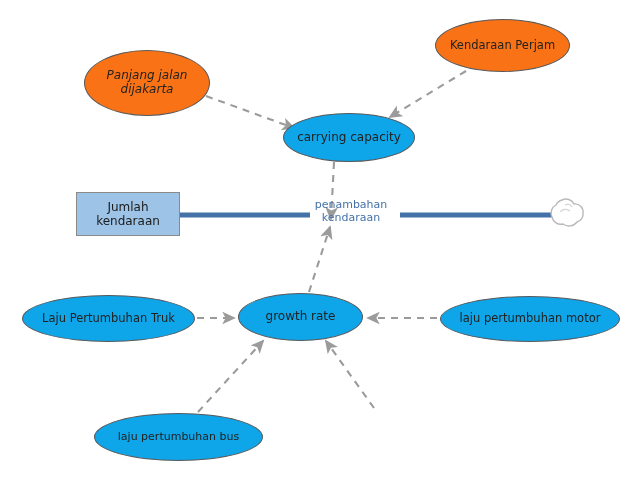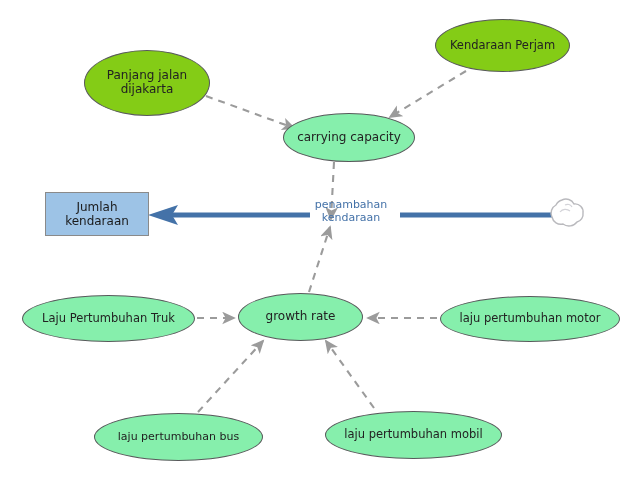--- a/index.html
+++ b/index.html
@@ -34,26 +34,27 @@
     justify-content: center;
     text-align: center;
     color: #222222;
     line-height: 1.15;
     white-space: pre-line;
   }
   .ellipse {
     border-radius: 50%;
     border: 1.6px solid #58595b;
   }
-  .fill-peach { background: #86efac; }
-  .fill-cyan  { background: #84cc16; }
+  .fill-peach { background: #0ea5e9; }
+  .fill-cyan  { background: #f97316; }
   .rect-node {
     background: #9dc3e6;
     border: 1.6px solid #8a8a8a;
     color: #1a1a1a;
+    margin-left: 31px;
   }
   .flow-label {
     position: absolute;
     color: #4472a8;
     text-align: center;
     line-height: 1.2;
     white-space: pre-line;
     font-size: 11px;
   }
 </style>
@@ -89,36 +90,35 @@
       <path d="M 148,215 L 178,205 L 172,215 L 178,225 Z" fill="#4472a8"></path>
     </g>
 
     <g>
       <path d="M562,200 a9,9 0 0 1 12,4 a8,8 0 0 1 9,9 a8,8 0 0 1 -6,9 a10,10 0 0 1 -14,2 a9,9 0 0 1 -11,-7 a9,9 0 0 1 4,-12 a9,9 0 0 1 6,-5 z" fill="#ffffff" stroke="#b9b9bd" stroke-width="1.4"></path>
       <path d="M560,212 a7,7 0 0 1 10,-1" fill="none" stroke="#d3d3d8" stroke-width="1.2"></path>
       <path d="M565,205 a5,5 0 0 1 7,2" fill="none" stroke="#d3d3d8" stroke-width="1.2"></path>
     </g>
   </svg>
 
-  <div class="node ellipse fill-cyan" style="left:84px; top:50px; width:126px; height:66px; font-size:12px;">Panjang jalan
+  <div class="node ellipse fill-cyan" style="left:84px; top:50px; width:126px; height:66px; font-size:12px;font-style:italic;">Panjang jalan
 dijakarta</div>
 
   <div class="node ellipse fill-cyan" style="left:435px; top:19px; width:135px; height:53px; font-size:11.5px;">Kendaraan Perjam</div>
 
   <div class="node ellipse fill-peach" style="left:283px; top:113px; width:132px; height:49px; font-size:12px;">carrying capacity</div>
 
   <div class="node rect-node" style="left:45px; top:192px; width:104px; height:44px; font-size:12px; display:flex; align-items:center; justify-content:center; text-align:center; white-space:pre-line; position:absolute; line-height:1.2;">Jumlah
 kendaraan</div>
 
   <div class="node ellipse fill-peach" style="left:22px; top:295px; width:173px; height:47px; font-size:11.5px;">Laju Pertumbuhan Truk</div>
 
   <div class="node ellipse fill-peach" style="left:440px; top:296px; width:180px; height:46px; font-size:11.5px;">laju pertumbuhan motor</div>
 
   <div class="node ellipse fill-peach" style="left:238px; top:293px; width:125px; height:48px; font-size:12px;">growth rate</div>
 
   <div class="node ellipse fill-peach" style="left:94px; top:413px; width:169px; height:48px; font-size:11px;">laju pertumbuhan bus</div>
 
-  <div class="node ellipse fill-peach" style="left:325px; top:411px; width:177px; height:48px; font-size:11.5px;">laju pertumbuhan mobil</div>
 
   <div class="flow-label" style="left:303px; top:198px; width:96px;">penambahan
 kendaraan</div>
 
 </div>
 
 </body></html>

